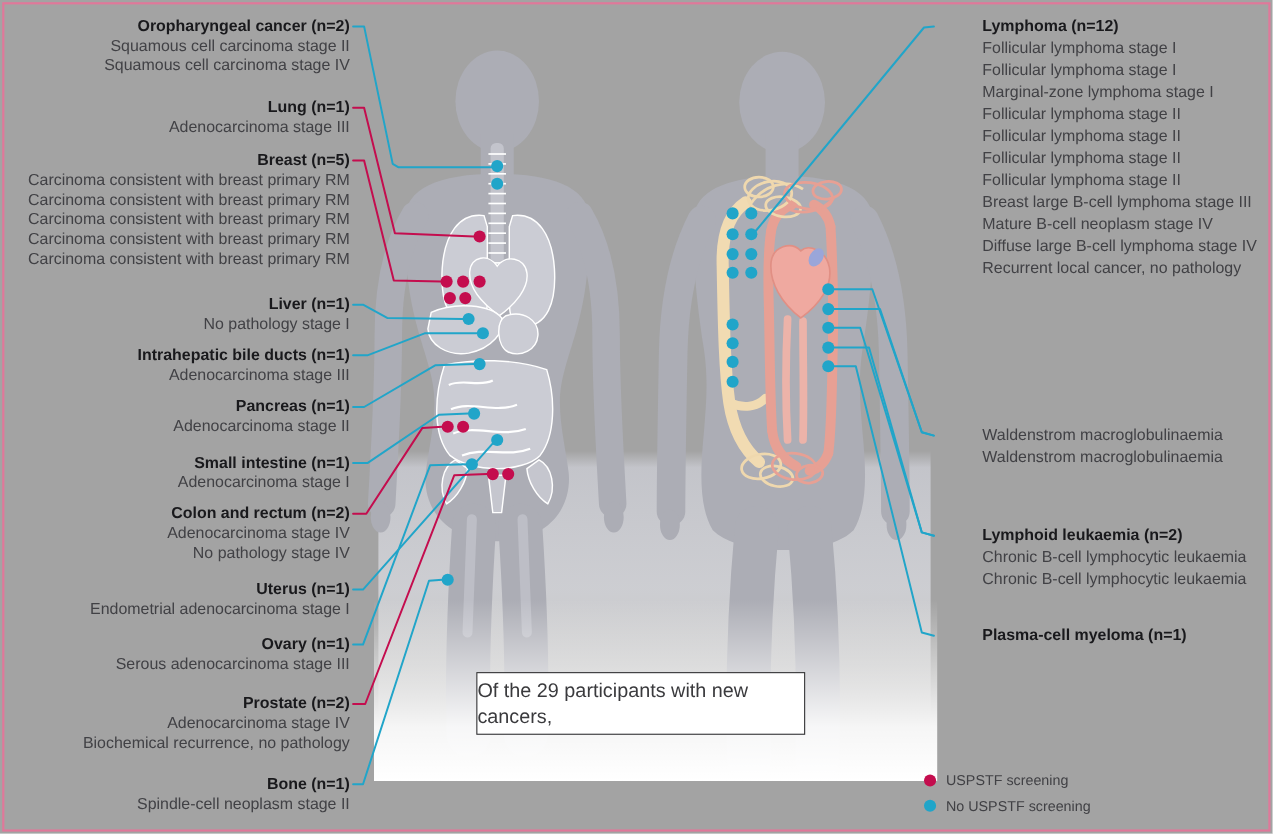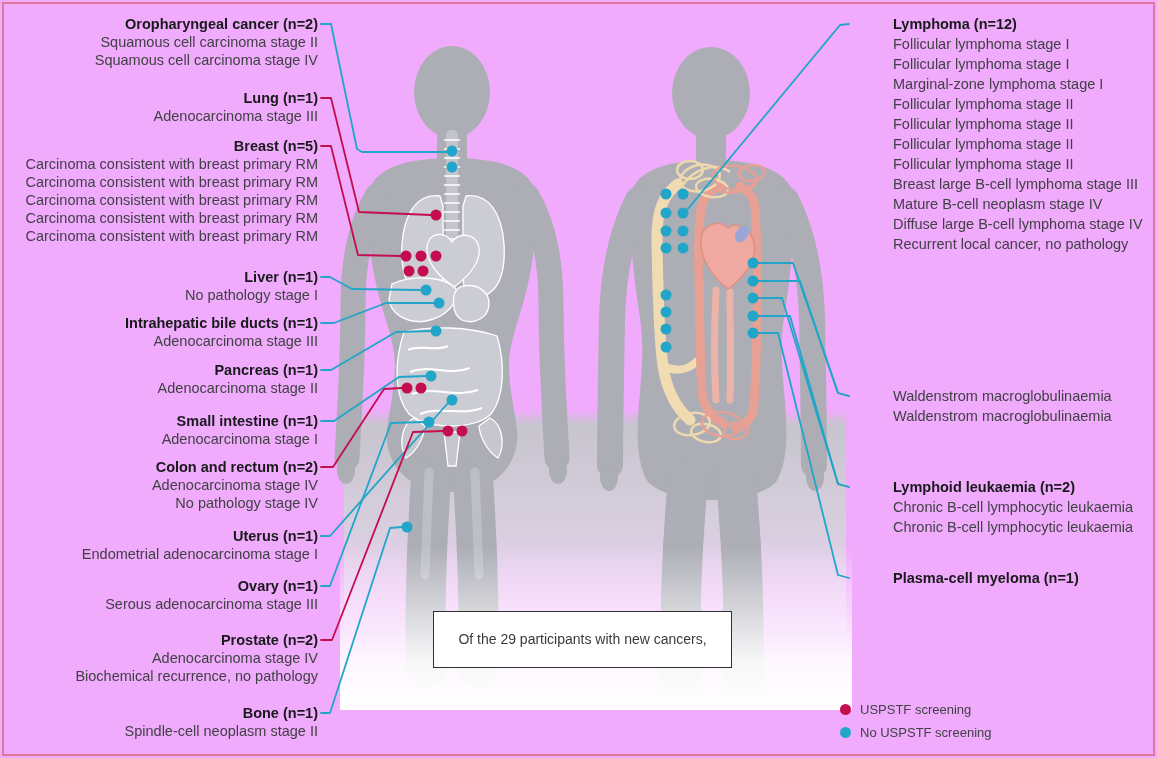--- a/index.html
+++ b/index.html
@@ -1,35 +1,35 @@
 <!DOCTYPE html>
 <html><head>
 <meta charset="utf-8">
 <style>
   html,body{margin:0;padding:0;background:#fff;}
   .stage{
-    position:relative;width:1157px;height:758px;background:#f0abfc;
+    position:relative;width:1157px;height:758px;background:#a3a3a3;
     font-family:"Liberation Sans",sans-serif;overflow:hidden;
   }
   .frame{position:absolute;inset:2px;border:2px solid #E0789A;}
   svg.art{position:absolute;left:0;top:0;}
 
   
   .lsec{position:absolute;right:839px;width:335px;text-align:right;
         white-space:nowrap;font-size:14.5px;line-height:18px;color:#414145;}
   
   .rsec{position:absolute;left:853px;width:300px;text-align:left;
         white-space:nowrap;font-size:14.5px;line-height:20px;color:#414145;margin-left:40px;}
   .hdr{font-weight:bold;color:#19191C;}
 
   .summary-box{
     position:absolute;left:433px;top:611px;width:299px;height:57px;
     background:#ffffff;border:1.5px solid #303032;box-sizing:border-box;
     display:flex;flex-direction:column;justify-content:center;align-items:center;
-    font-size:14px;line-height:23px;color:#3A3A3D;
+    font-size:18px;line-height:23px;color:#3A3A3D;
   }
   .legend{position:absolute;left:840px;top:698px;font-size:13px;color:#414145;}
   .legend-row{display:flex;align-items:center;height:23px;}
   .legend-dot{width:11px;height:11px;border-radius:50%;margin-right:9px;flex:0 0 auto;}
   .dot-red{background:#C40D4E;}
   .dot-blue{background:#21A5C9;}
 </style>
 </head>
 <body>
 

